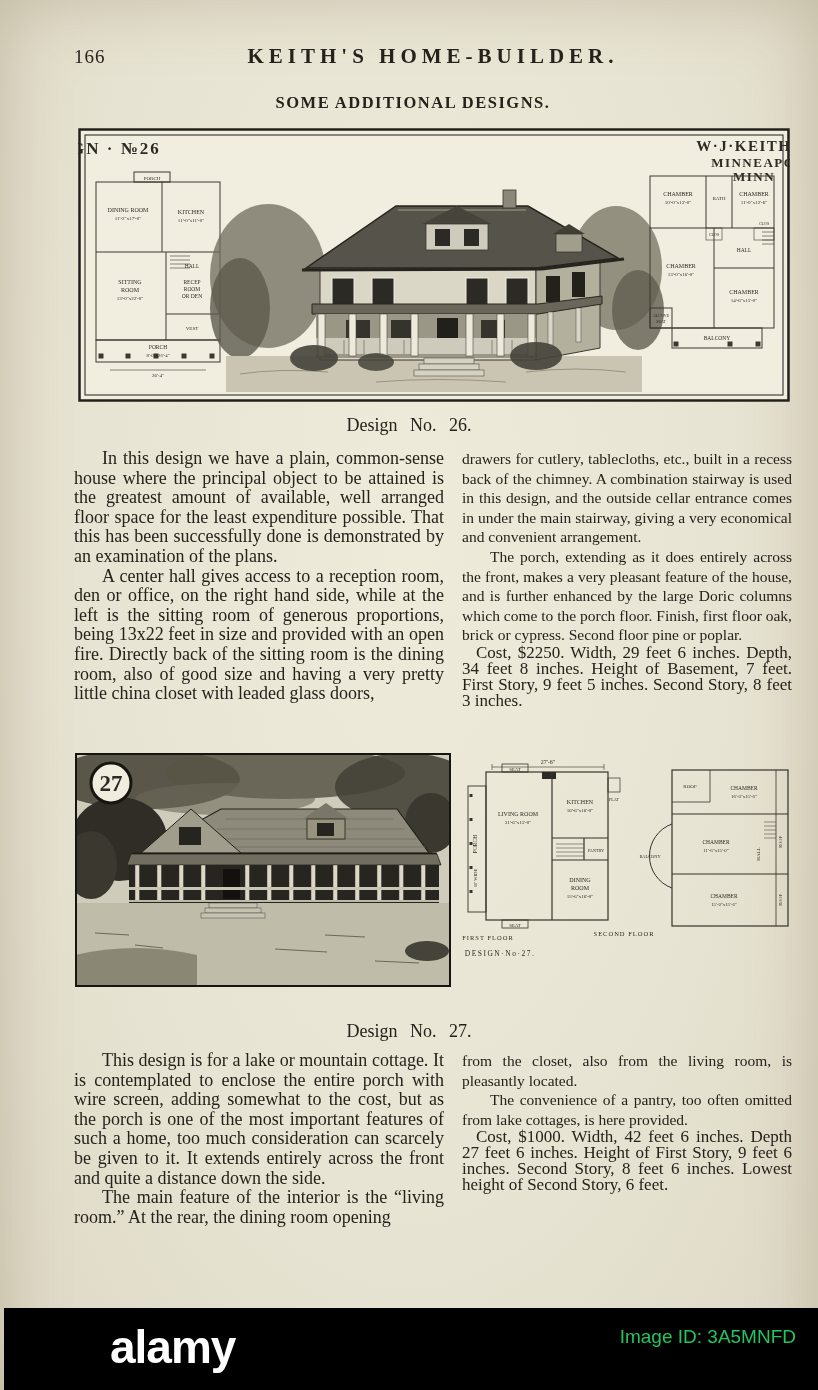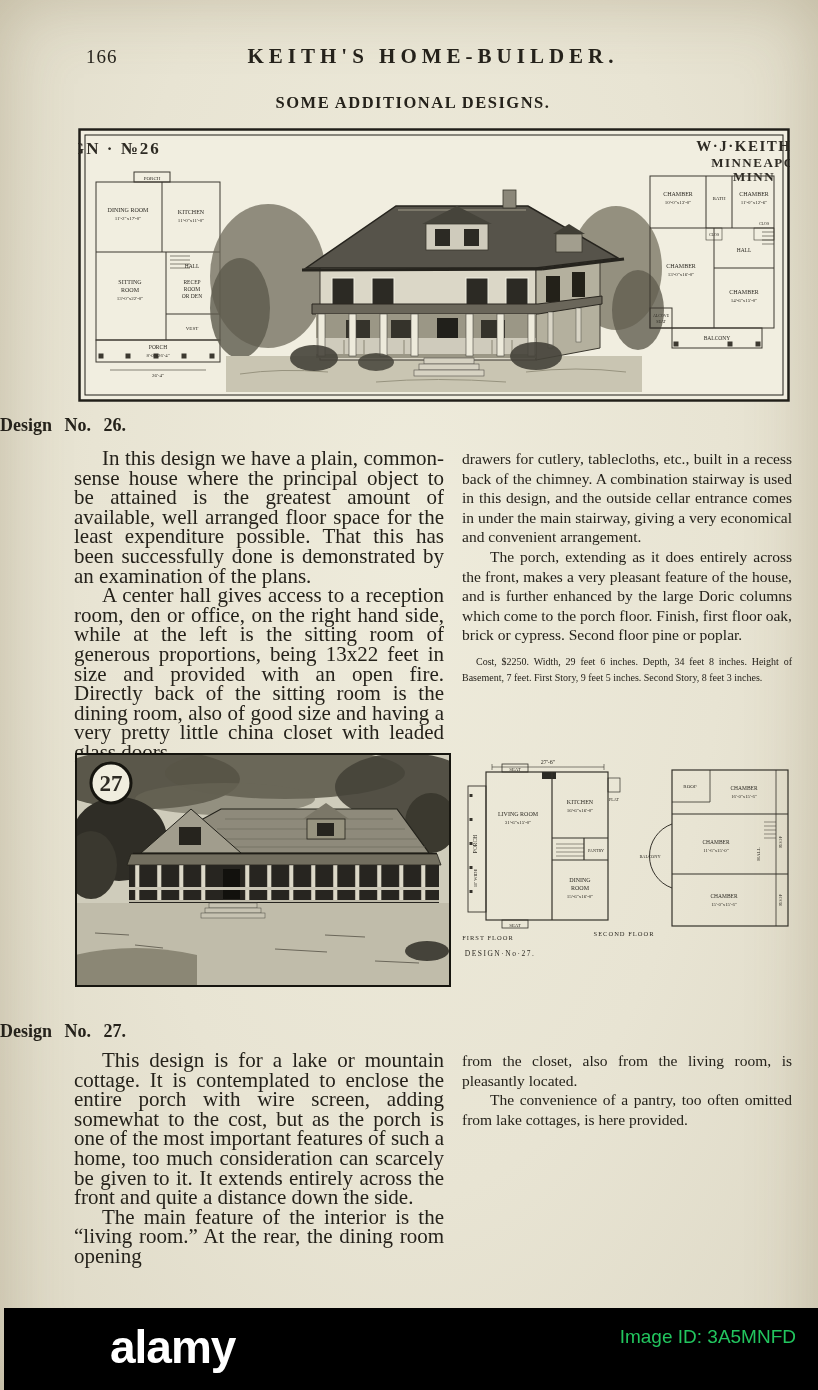--- a/index.html
+++ b/index.html
@@ -1,30 +1,30 @@
 <!DOCTYPE html>
 <html><head>
 <meta charset="utf-8">
 <style>
   html,body{margin:0;padding:0;background:#6f6d66;}
   #page{position:relative;width:818px;height:1390px;overflow:hidden;
     background:radial-gradient(ellipse at 50% 38%, #eeebdb 0%, #e8e4d3 55%, #ddd8c5 100%);
     box-shadow:inset 0 0 70px rgba(110,92,55,.28);
     font-family:"Liberation Serif",serif;color:#25221b;}
-  .pageno{position:absolute;left:86px;top:46px;font-size:19px;letter-spacing:1px;text-align:right;}
+  .pageno{position:absolute;left:74px;top:46px;font-size:19px;letter-spacing:1px;text-align:right;}
   .masthead{position:absolute;left:0;right:0;top:44px;text-align:center;font-size:21px;font-weight:bold;letter-spacing:5px;padding-left:48px;}
   .subhead{position:absolute;left:8px;right:0;top:93px;text-align:center;font-size:16.5px;font-weight:bold;letter-spacing:1.5px;}
-  .cap{position:absolute;left:0;right:0;text-align:left;font-weight:bold;font-size:18px;word-spacing:8px;}
+  .cap{position:absolute;left:0;right:0;text-align:center;font-weight:normal;font-size:18px;word-spacing:8px;}
   #cap26{top:415px;} #cap27{top:1021px;}
-  .colL{position:absolute;left:74px;width:370px;text-align:justify;font-size:21px;line-height:19.6px;}
+  .colL{position:absolute;left:74px;width:370px;text-align:justify;font-size:18px;line-height:19.6px;}
   .colR{position:absolute;left:462px;width:330px;text-align:justify;font-size:15.5px;line-height:19.6px;}
   #t26L,#t26R{top:449px;} #t27L,#t27R{top:1051px;}
   p{margin:0;}
   .ind{text-indent:28px;}
-  .cost{font-size:10px;line-height:16px;margin-top:9px;text-indent:14px;}
+  .cost{font-size:17px;line-height:16px;text-indent:14px;}
   .plate26{position:absolute;left:78px;top:128px;width:712px;height:274px;}
   .fig27L{position:absolute;left:75px;top:753px;width:376px;height:234px;}
   .fig27R{position:absolute;left:456px;top:752px;width:354px;height:240px;}
   svg text{font-family:"Liberation Serif",serif;fill:#2e2b24;}
   .plan text{text-anchor:middle;}
   .bar{position:absolute;left:4px;bottom:0;width:818px;height:82px;background:#000;font-family:"Liberation Sans",sans-serif;}
   .brand{position:absolute;left:106px;top:12px;color:#fff;font-size:46px;font-weight:bold;letter-spacing:-1px;}
   .barRight{position:absolute;right:26px;top:14px;color:#22c55e;text-align:right;font-size:19px;line-height:29px;}
 </style>
 </head>
@@ -333,20 +333,21 @@
 
   <div class="cap" id="cap27">Design  No.  27.</div>
 
   <div class="colL" id="t27L">
     <p class="ind">This design is for a lake or mountain cottage. It is contemplated to enclose the entire porch with wire screen, adding somewhat to the cost, but as the porch is one of the most important features of such a home, too much consideration can scarcely be given to it.  It extends entirely across the front and quite a distance down the side.</p>
     <p class="ind">The main feature of the interior is the “living room.”  At the rear, the dining room opening</p>
   </div>
   <div class="colR" id="t27R">
     <p>from the closet, also from the living room, is pleasantly located.</p>
     <p class="ind">The convenience of a pantry, too often omitted from lake cottages, is here provided.</p>
+    <p class="cost">Cost, $1000.  Width, 42 feet 6 inches.  Depth 27 feet 6 inches.  Height of First Story, 9 feet 6 inches.  Second Story, 8 feet 6 inches.  Lowest height of Second Story, 6 feet.</p>
   </div>
 
   <div class="bar">
     <div class="brand">alamy</div>
     <div class="barRight">
       <div>Image ID: 3A5MNFD</div>
     </div>
   </div>
 
 </div>

